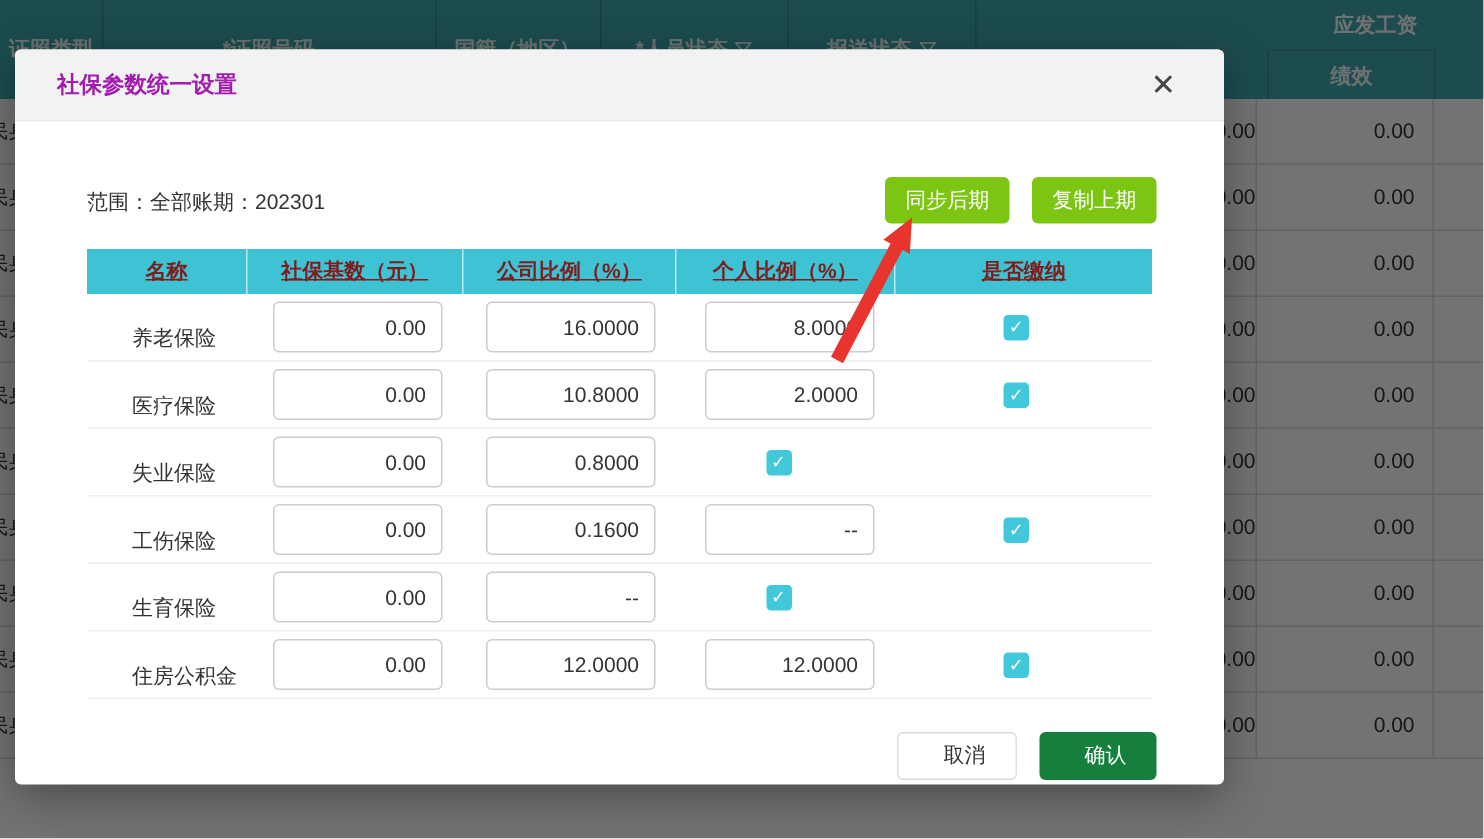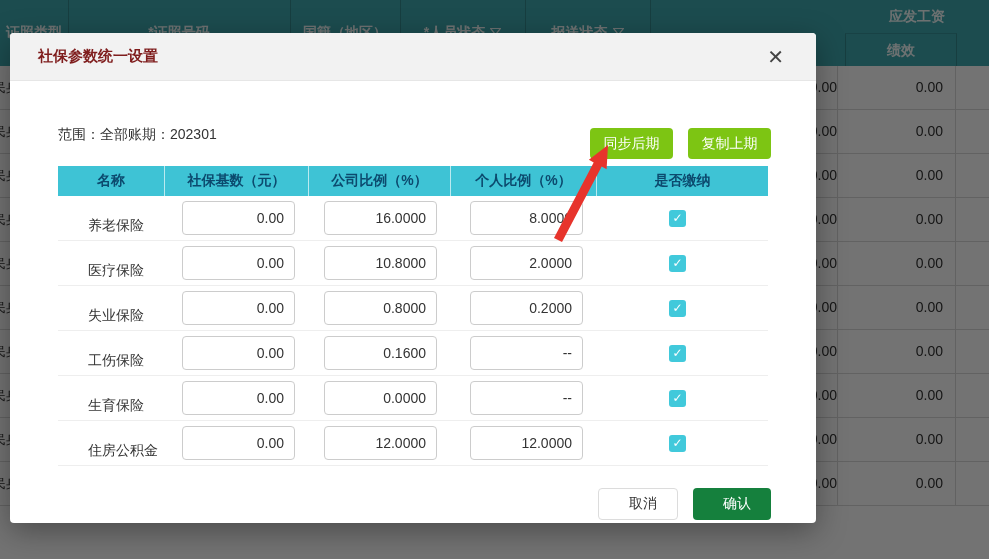--- a/index.html
+++ b/index.html
@@ -28,32 +28,32 @@
   .bg-row .c-left{position:absolute;left:-20px;top:0;width:80px;line-height:43px;font-size:13px;color:#333;white-space:nowrap;}
   .bg-row .c-mid{position:absolute;left:650px;top:0;width:187px;line-height:43px;font-size:14px;color:#333;text-align:right;border-right:1px solid #d9d9d9;}
   .bg-row .c-perf{position:absolute;left:845px;top:0;width:98px;line-height:43px;font-size:14px;color:#333;text-align:right;border-right:1px solid #d9d9d9;padding-right:12px;}
   
   .mask{position:absolute;inset:0;background:rgba(0,0,0,0.55);}
   
   .dialog{position:absolute;left:10px;top:33px;width:806px;height:490px;background:#fff;border-radius:4px;
           box-shadow:0 8px 30px rgba(0,0,0,0.35);}
   .dlg-title{height:47px;background:#F2F2F2;border-bottom:1px solid #e6e6e6;border-radius:4px 4px 0 0;
           display:flex;align-items:center;justify-content:space-between;padding:0 26px 0 28px;}
-  .dlg-title .t{font-size:15px;font-weight:bold;color:#7f1d1d;}
+  .dlg-title .t{font-size:15px;font-weight:bold;color:#a21caf;}
   .dlg-close{font-size:20px;color:#444;cursor:pointer;line-height:1;padding:2px 6px;}
   .dlg-body{position:relative;height:442px;}
   .info{position:absolute;left:48px;top:45px;display:flex;font-size:14px;color:#333;}
   .gbtn{position:absolute;top:37px;width:83px;height:31px;border:none;border-radius:4px;background:#7DC513;color:#fff;
-        font-size:14px;cursor:pointer;font-family:inherit;margin-top:10px;}
+        font-size:14px;cursor:pointer;font-family:inherit;}
   .gbtn.sync{left:580px;}
   .gbtn.copy{left:678px;}
   
   .tbl{position:absolute;left:48px;top:85px;width:710px;}
   .thead{display:grid;grid-template-columns:107px 144px 142px 146px 171px;height:30px;background:#3EC3D5;}
-  .thead .hc{display:flex;align-items:center;justify-content:center;color:#0c4a6e;font-size:14px;font-weight:bold;border-right:1px solid rgba(255,255,255,0.65);}
+  .thead .hc{display:flex;align-items:center;justify-content:center;color:#7f1d1d;font-size:14px;font-weight:bold;border-right:1px solid rgba(255,255,255,0.65);text-decoration:underline;}
   .thead .hc:last-child{border-right:none;}
   .trow{display:grid;grid-template-columns:107px 144px 142px 146px 171px;height:44px;align-items:center;border-bottom:1px solid #eee;}
   .trow .name{padding-left:30px;font-size:14px;color:#333;margin-top:16px;}
   .trow .boxcell{display:flex;justify-content:flex-end;padding-right:14px;}
   .vbox{width:113px;height:34px;border:1px solid #ccc;border-radius:4px;font-size:14px;color:#333;text-align:right;
         padding:0 10px 0 4px;box-sizing:border-box;font-family:inherit;background:#fff;outline:none;}
   .cbcell{display:flex;justify-content:center;}
   .cb{width:17px;height:17px;background:#41C9DB;border-radius:3px;display:flex;align-items:center;justify-content:center;cursor:pointer;margin-right:10px;}
   .cb::after{content:"✓";color:#fff;font-size:12px;font-weight:bold;line-height:1;}
   
@@ -201,23 +201,20 @@
           </div>
       </div>
       <div class="trow">
         <div class="name">失业保险</div>
         <div class="boxcell">
             <input class="vbox" value="0.00" style="">
           </div>
         <div class="boxcell">
             <input class="vbox" value="0.8000" style="">
           </div>
-        <div class="boxcell">
-            <input class="vbox" value="0.2000" style="">
-          </div>
         <div class="cbcell">
             <div class="cb"></div>
           </div>
       </div>
       <div class="trow">
         <div class="name">工伤保险</div>
         <div class="boxcell">
             <input class="vbox" value="0.00" style="">
           </div>
         <div class="boxcell">
@@ -227,23 +224,20 @@
             <input class="vbox" value="--" style="">
           </div>
         <div class="cbcell">
             <div class="cb"></div>
           </div>
       </div>
       <div class="trow">
         <div class="name">生育保险</div>
         <div class="boxcell">
             <input class="vbox" value="0.00" style="">
-          </div>
-        <div class="boxcell">
-            <input class="vbox" value="0.0000" style="">
           </div>
         <div class="boxcell">
             <input class="vbox" value="--" style="">
           </div>
         <div class="cbcell">
             <div class="cb"></div>
           </div>
       </div>
       <div class="trow">
         <div class="name">住房公积金</div>

